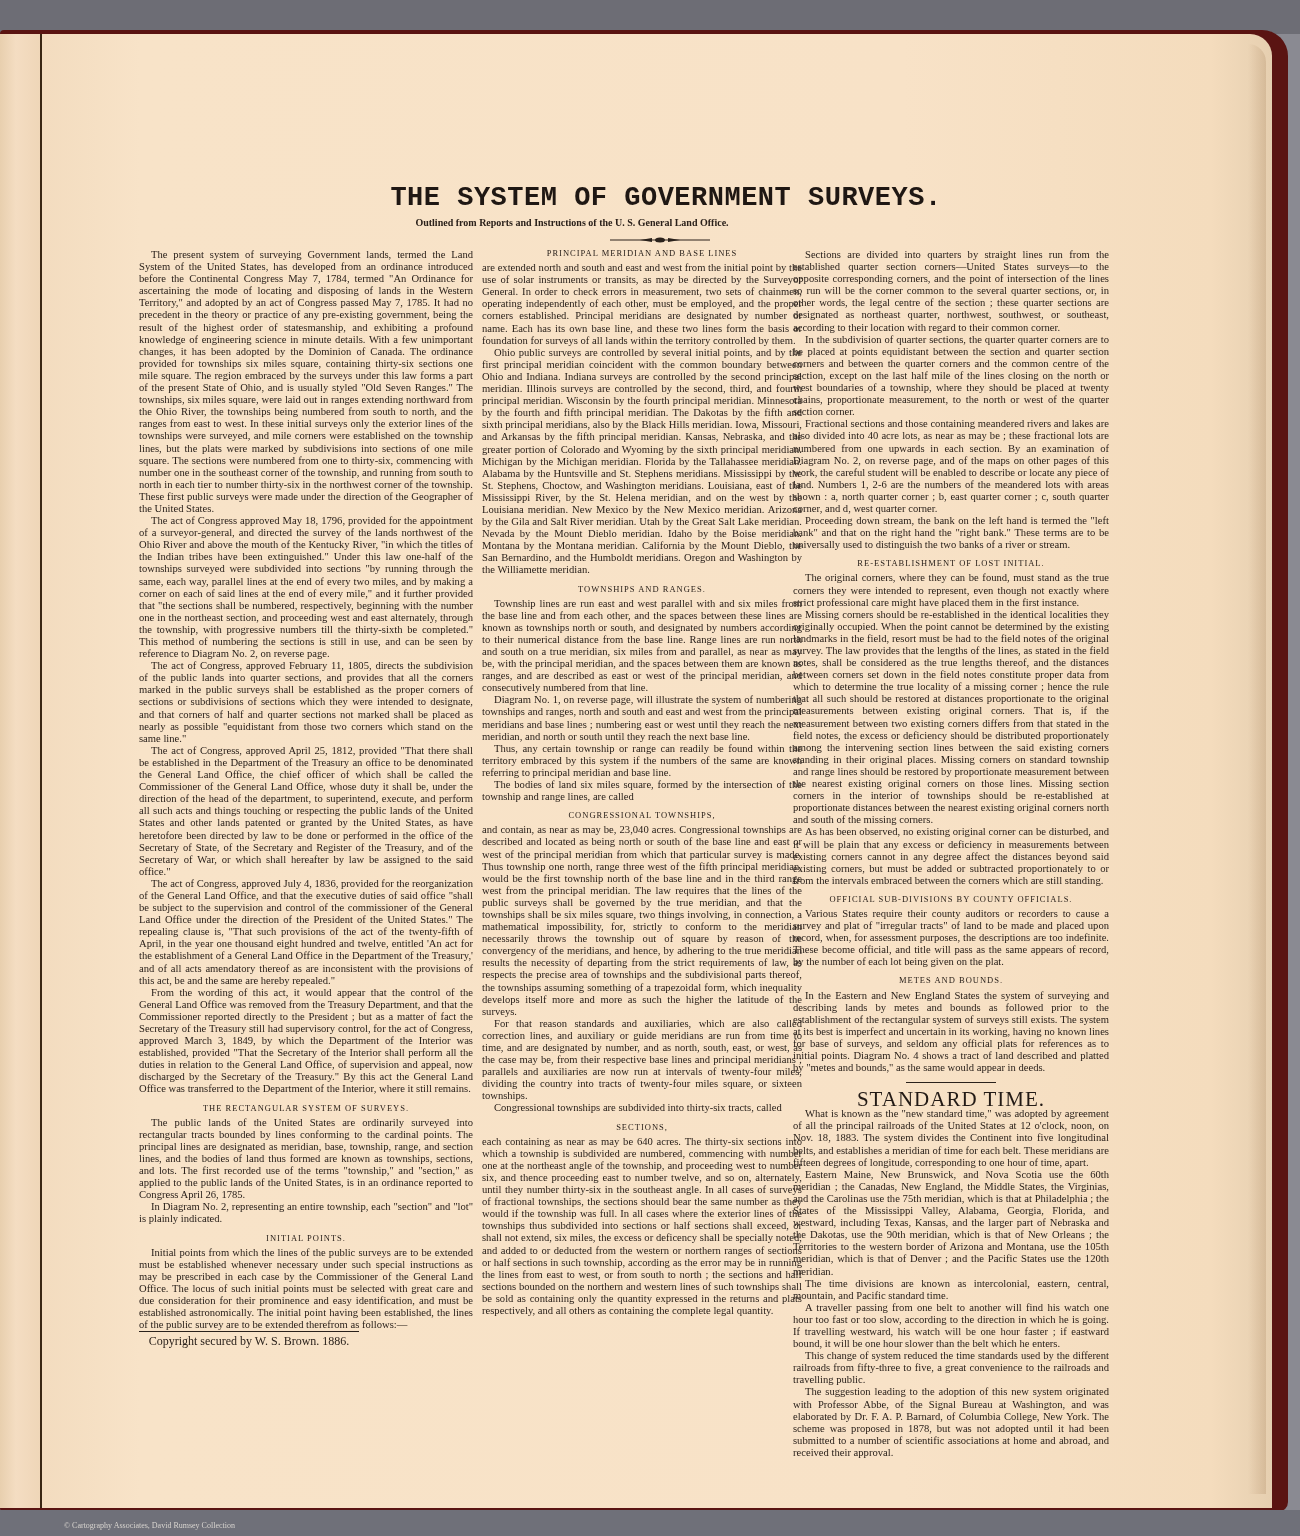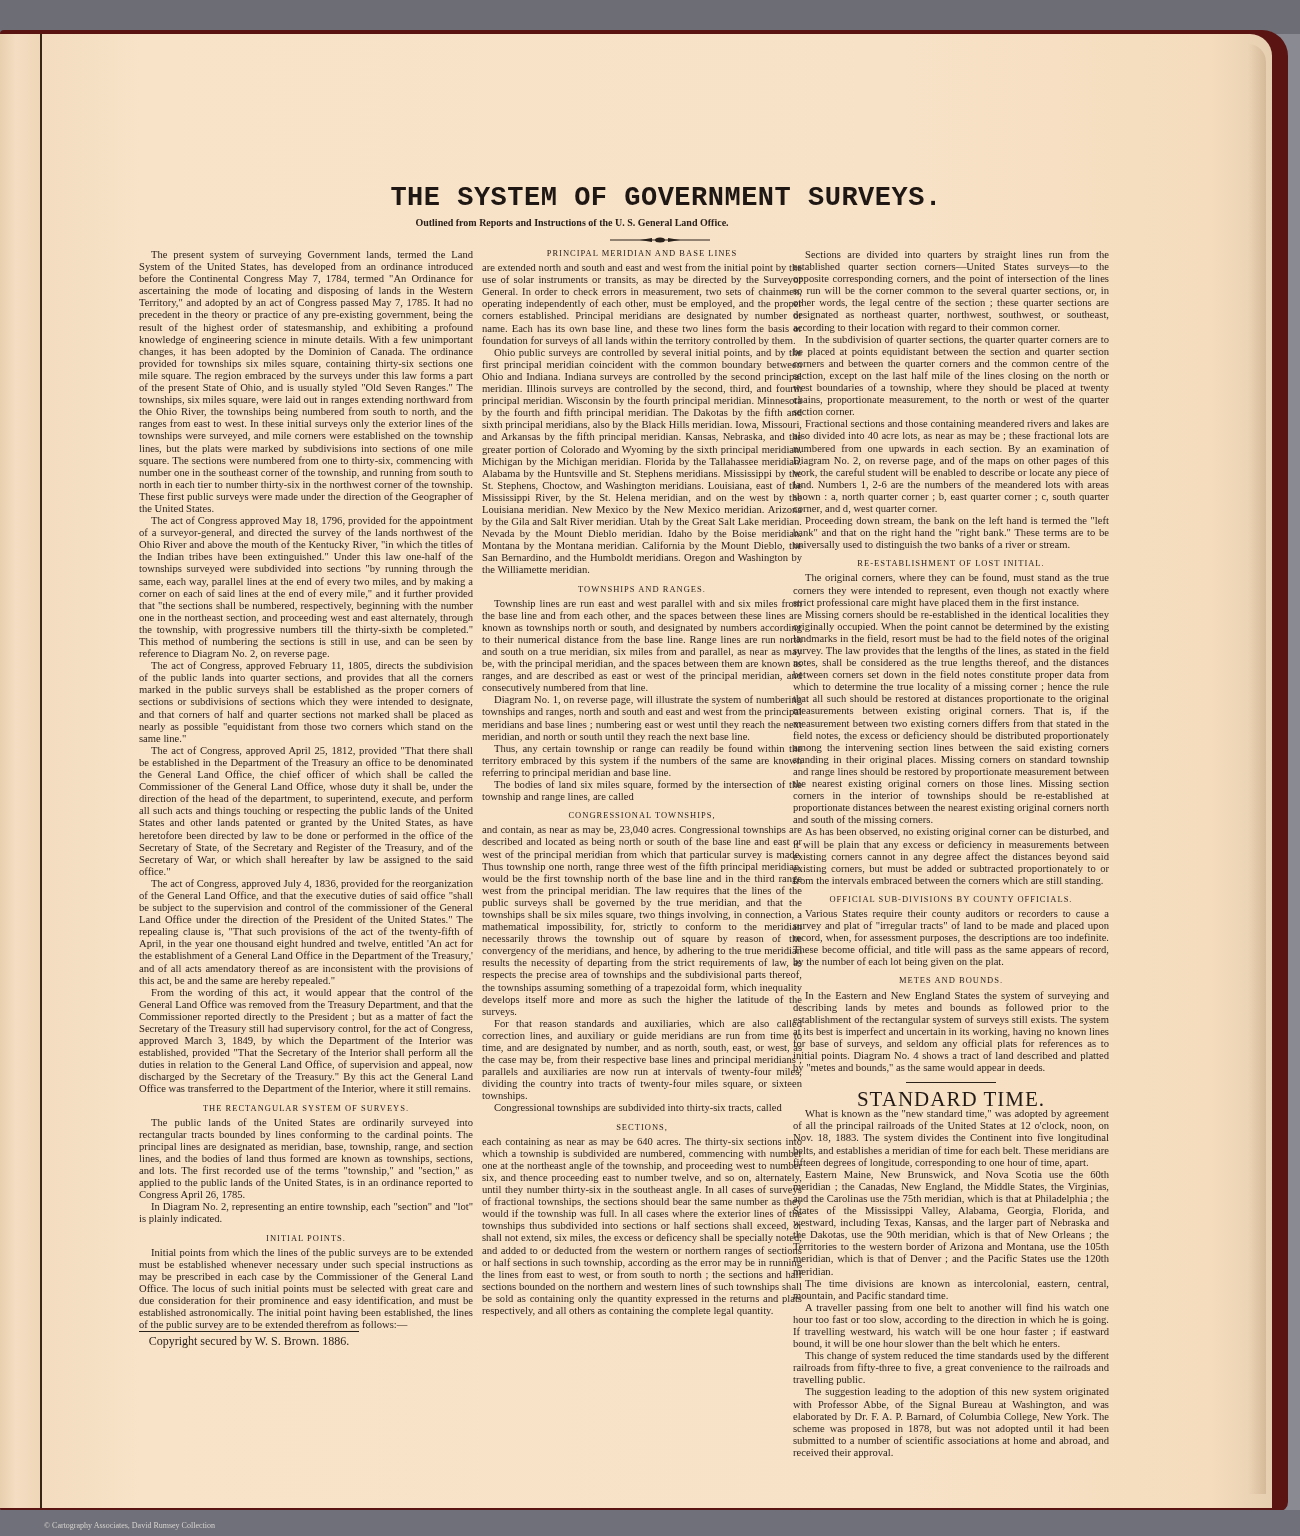--- a/index.html
+++ b/index.html
@@ -3,21 +3,21 @@
 <meta charset="utf-8">
 <style>
   html, body { margin:0; padding:0; }
   body {
     width:1300px; height:1536px; position:relative; overflow:hidden;
     background:#8a8a92;
     font-family:"DejaVu Serif", serif;
   }
   .backdrop-top { position:absolute; left:0; top:0; width:1300px; height:34px; background:#6d6d75; }
   .backdrop-bottom { position:absolute; left:0; bottom:0; width:1300px; height:26px; background:#6f7079; }
-  .credit { position:absolute; left:44px; bottom:6px; font-family:"Liberation Serif", serif; font-size:8px; color:#d8d4cf; }
+  .credit { position:absolute; left:64px; bottom:6px; font-family:"Liberation Serif", serif; font-size:8px; color:#d8d4cf; }
   .binding {
     position:absolute; left:0; top:30px; width:1288px; height:1482px;
     background:#5a1412; border-radius:4px 26px 10px 4px;
   }
   .left-leaf {
     position:absolute; left:0; top:34px; width:40px; height:1474px;
     background:linear-gradient(90deg,#e8cfae,#f4ddc2 40%,#efd6b8);
     border-right:2px solid #3a2614;
   }
   .page {

